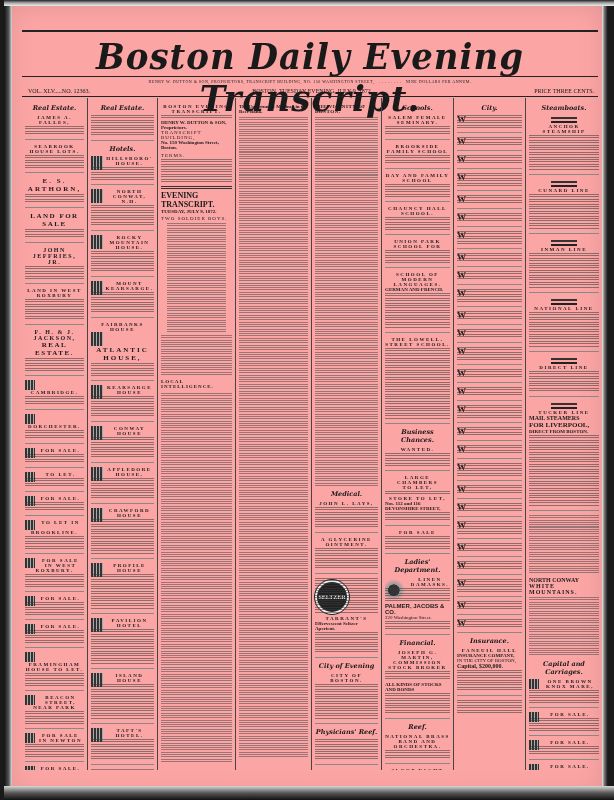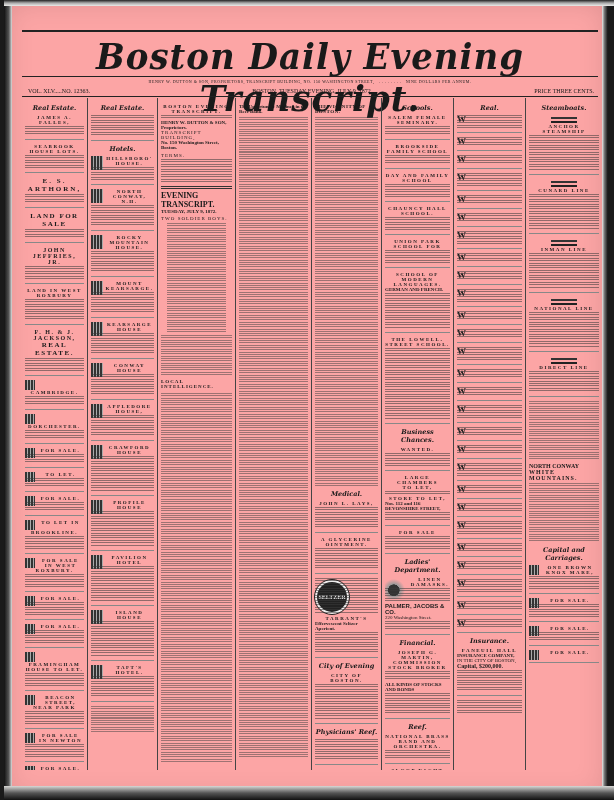--- a/index.html
+++ b/index.html
@@ -204,20 +204,27 @@
           <div class="txt t6"></div>
           <div class="clear"></div>
         </div>
       <div class="ad">
           <span class="ico housei"></span>
           <div class="ad-title">MOUNT KEARSARGE.</div>
           <div class="txt t6"></div>
           <div class="clear"></div>
         </div>
       <div class="ad">
+          <div class="ad-title">FAIRBANKS HOUSE</div>
+          <span class="ico housei"></span>
+          <div class="ad-title big" style="font-size:7px">ATLANTIC HOUSE,</div>
+          <div class="txt t4"></div>
+          <div class="clear"></div>
+        </div>
+      <div class="ad">
           <span class="ico housei"></span>
           <div class="ad-title">KEARSARGE HOUSE</div>
           <div class="txt t6"></div>
           <div class="clear"></div>
         </div>
       <div class="ad">
           <span class="ico housei"></span>
           <div class="ad-title">CONWAY HOUSE</div>
           <div class="txt t6"></div>
           <div class="clear"></div>
@@ -390,21 +397,21 @@
           <div class="ad-title">NATIONAL BRASS BAND AND ORCHESTRA.</div>
           <div class="txt t3"></div>
         </div>
       <div class="ad">
           <div class="ad-title">SLOOP YACHT FOR SALE.</div>
         </div>
 
     </div>
 
     <div class="col" style="width:72px">
-      <div class="hd">Real.</div>
+      <div class="hd">City.</div>
       <div id="wanted-list">
           <div class="ad">
             <span class="w">W</span>
             <div class="txt t4"></div>
             <div class="clear"></div>
           </div>
           <div class="ad">
             <span class="w">W</span>
             <div class="txt t3"></div>
             <div class="clear"></div>
@@ -566,20 +573,28 @@
       <div class="ad">
           <span class="ship"></span>
           <div class="ad-title">NATIONAL LINE</div>
           <div class="txt t10"></div>
         </div>
       <div class="ad">
           <span class="ship"></span>
           <div class="ad-title">DIRECT LINE</div>
           <div class="txt t6"></div>
         </div>
+      <div class="ad">
+          <span class="ship"></span>
+        <div class="ad-title">TUCKER LINE</div>
+        <div class="center bold s6">MAIL STEAMERS</div>
+        <div class="center bold s7">FOR LIVERPOOL,</div>
+        <div class="center bold s5">DIRECT FROM BOSTON.</div>
+        <div class="txt t20"></div>
+      </div>
       <div class="prose" style="height:60px"></div>
       <div class="center bold s6">NORTH CONWAY</div>
       <div class="center bold s6" style="letter-spacing:1px">WHITE MOUNTAINS.</div>
       <div class="prose" style="height:60px"></div>
       <div class="hd">Capital and Carriages.</div>
       <div class="ad">
           <span class="ico"></span>
           <div class="ad-title">ONE BROWN KNOX MARE,</div>
           <div class="txt t4"></div>
           <div class="clear"></div>

